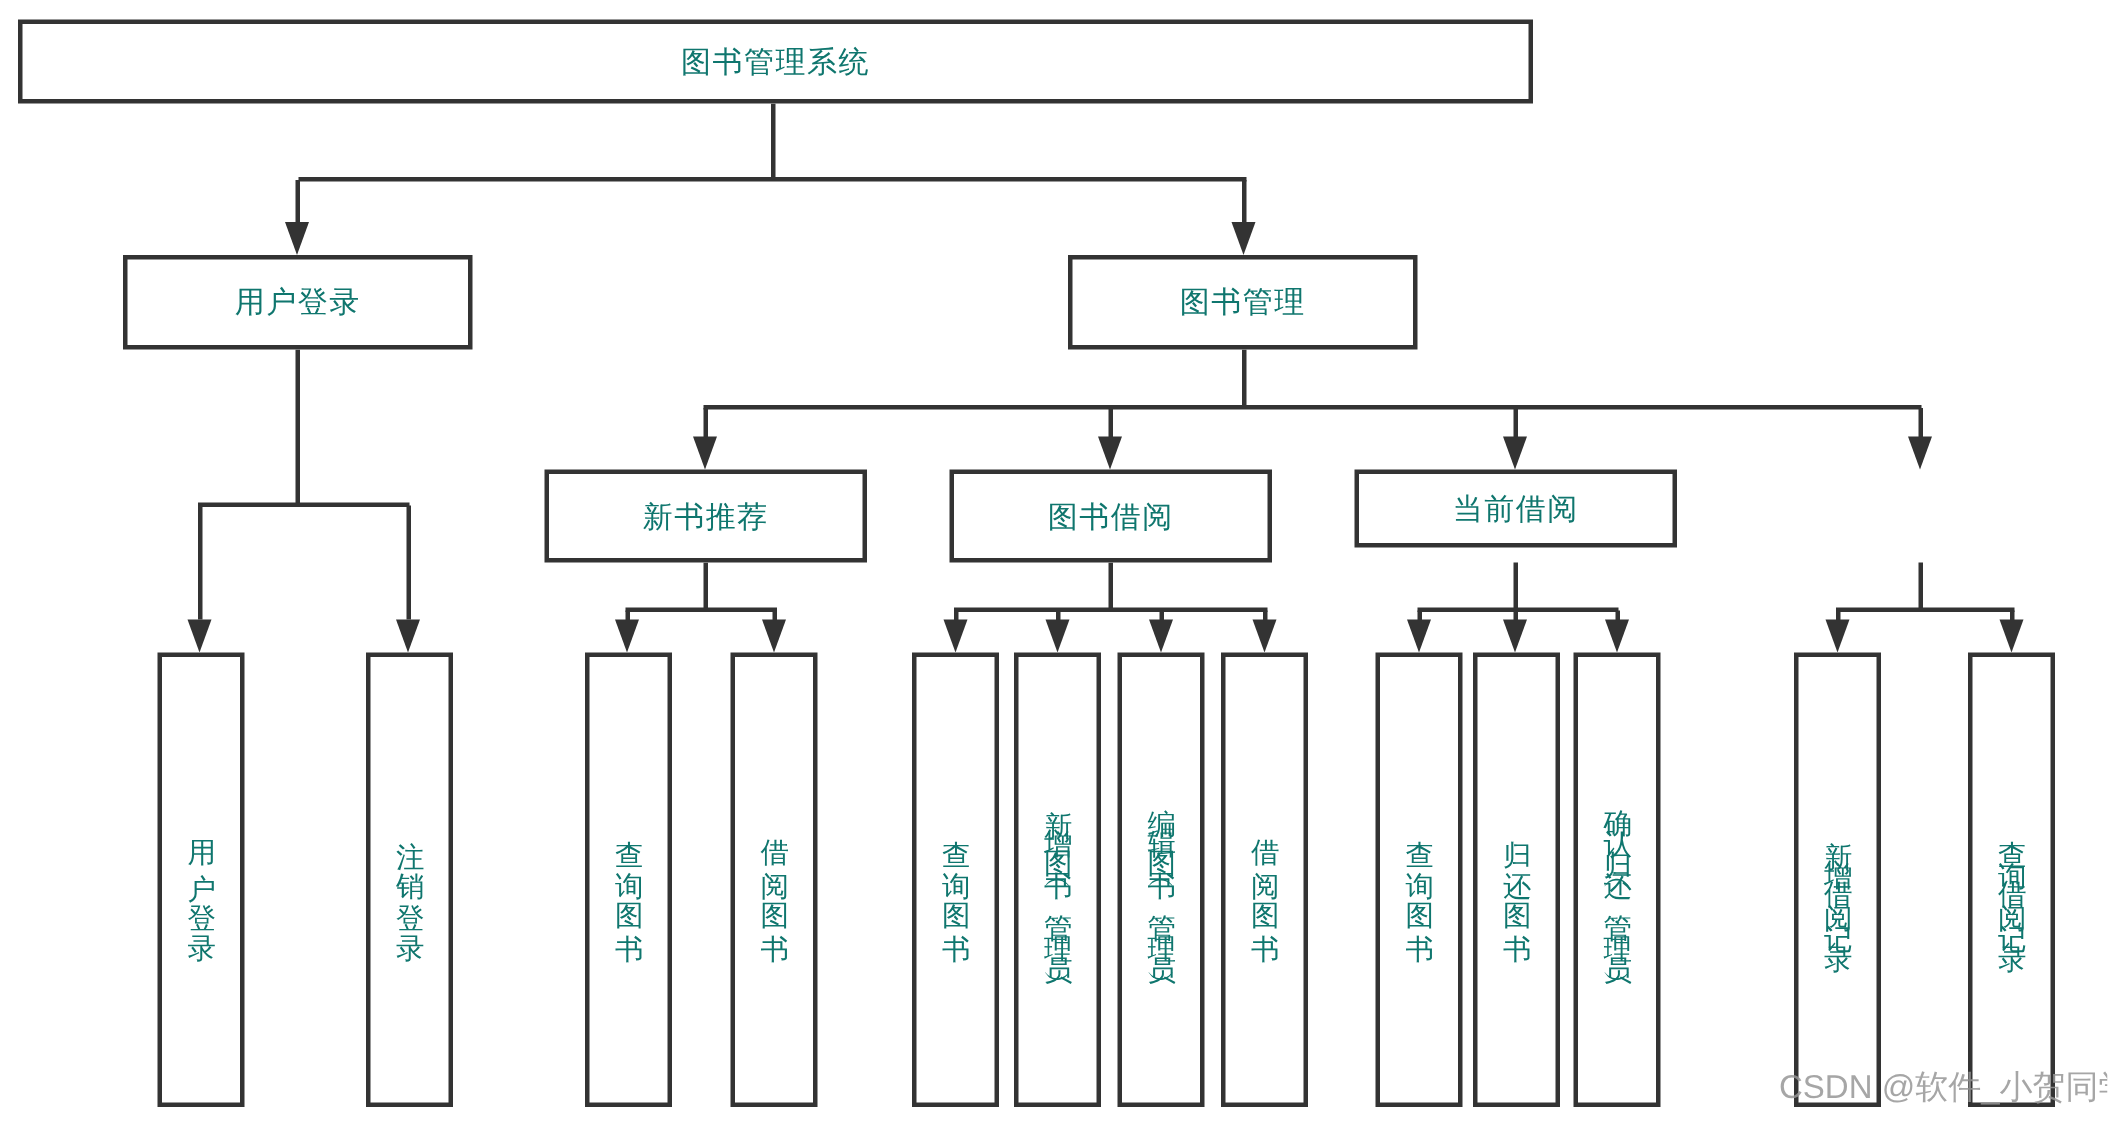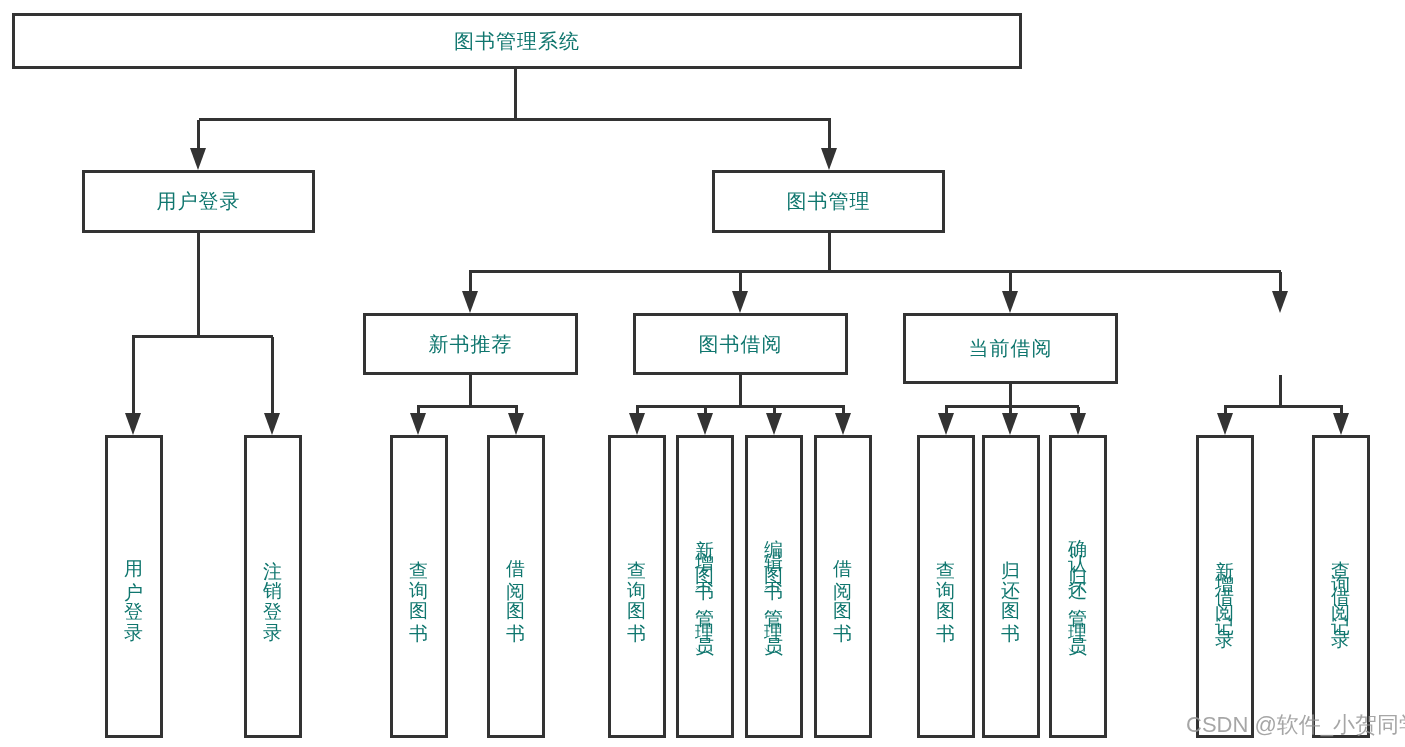--- a/index.html
+++ b/index.html
@@ -23,21 +23,21 @@
   .hl { position:absolute; height:3px; background:#333333; }
   .ar { position:absolute; width:0; height:0;
         border-left:8px solid transparent; border-right:8px solid transparent;
         border-top:22px solid #333333; }
   
   #b-root  { left:12px;   top:13px;  width:1010px; height:56px; }
   #b-login { left:82px;   top:170px; width:233px;  height:63px; }
   #b-mgmt  { left:712px;  top:170px; width:233px;  height:63px; }
   #b-nb    { left:363px;  top:313px; width:215px;  height:62px; }
   #b-bb    { left:633px;  top:313px; width:215px;  height:62px; }
-  #b-cb    { left:903px;  top:313px; width:215px;  height:71px; }
+  #b-cb    { left:903px;  top:313px; width:215px;  height:52px; }
   #b-br    { left:1173px; top:313px; width:215px;  height:62px; }
   
   #l-ul1 { left:105px; }  #l-ul2 { left:244px; }
   #l-nb1 { left:390px; }  #l-nb2 { left:487px; }
   #l-bb1 { left:608px; }  #l-bb2 { left:676px; }
   #l-bb3 { left:745px; }  #l-bb4 { left:814px; }
   #l-cb1 { left:917px; }  #l-cb2 { left:982px; }
   #l-cb3 { left:1049px; } #l-br1 { left:1196px; }
   #l-br2 { left:1312px; }
   #watermark {

